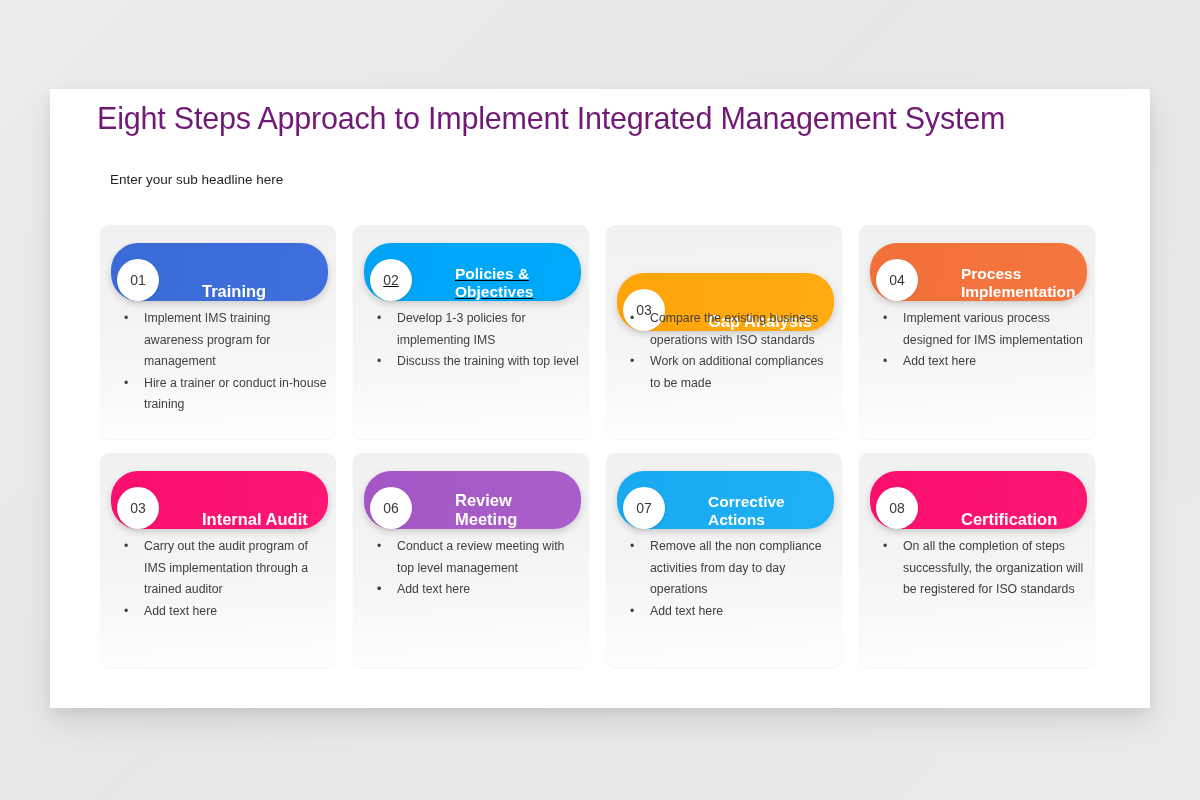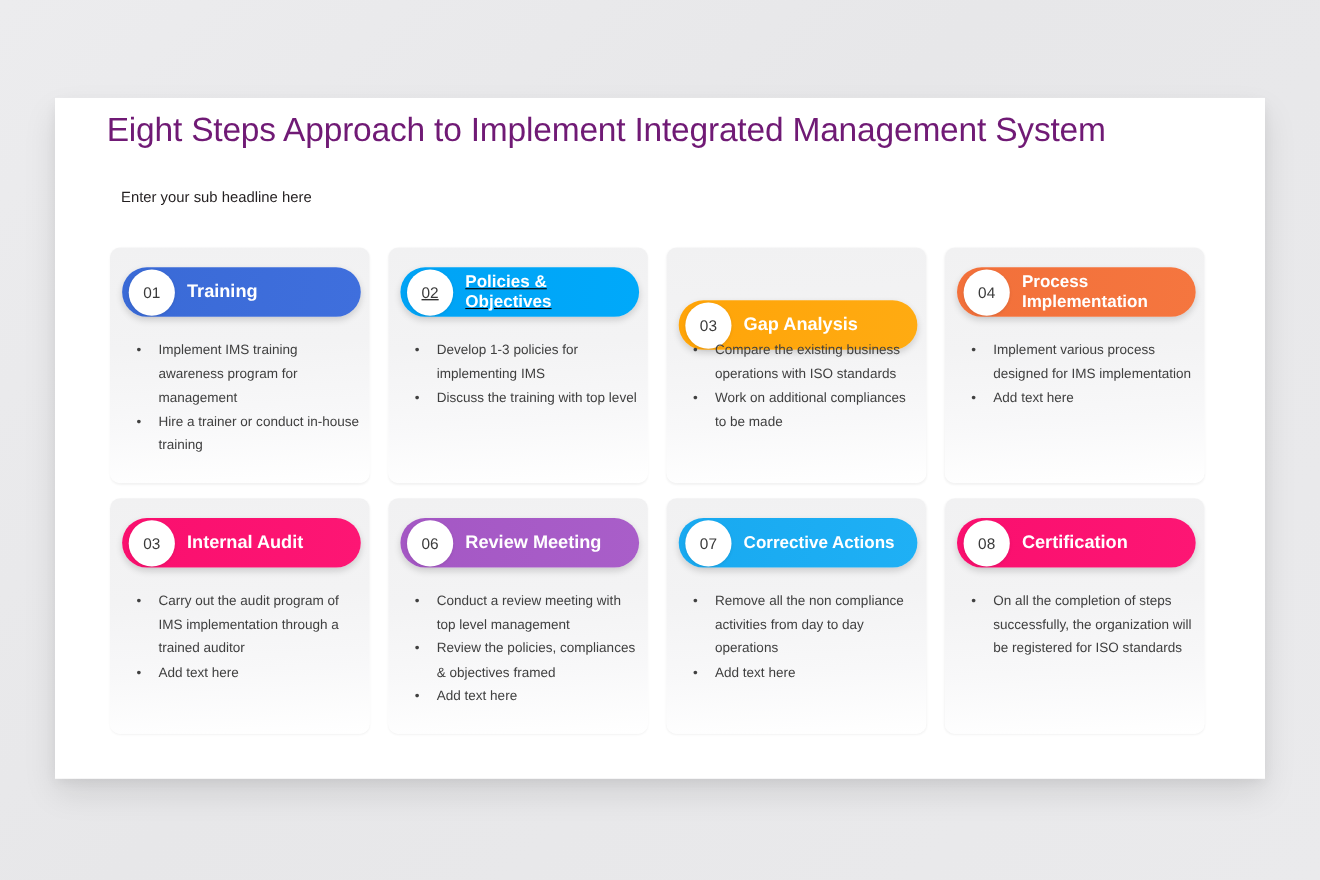--- a/index.html
+++ b/index.html
@@ -61,27 +61,28 @@
     position: relative;
     border-radius: 9px;
     background: linear-gradient(177deg, #f1f1f2 0%, #f3f3f4 42%, #f8f8f9 72%, #ffffff 100%);
     box-shadow: 0 1px 2px rgba(0,0,0,0.05);
   }
   .pill {
     position: absolute;
     left: 11px;
     top: 18px;
     width: 217px;
-    height: 45px;
+    height: 58px;
     border-radius: 27px;
     display: flex;
-    align-items: center;
+    align-items: flex-end;
     box-sizing: border-box;
     padding-left: 6px;
     box-shadow: 0 3px 7px rgba(0,0,0,0.16);
+    gap: 32px;
   }
   .pill-num {
     flex: 0 0 auto;
     width: 42px;
     height: 42px;
     border-radius: 50%;
     background: #ffffff;
     display: flex;
     align-items: center;
     justify-content: center;
@@ -189,21 +190,21 @@
             <li class="bullet"><span class="dot">•</span><span>Add text here</span></li>
           </ul>
         </div>
         <div class="card">
           <div class="pill" style="background: linear-gradient(100deg, rgb(164, 87, 196) 0%, rgb(169, 94, 201) 100%);">
             <div class="pill-num">06</div>
             <div class="pill-title">Review Meeting</div>
           </div>
           <ul class="bullets">
             <li class="bullet"><span class="dot">•</span><span>Conduct a review meeting with top level management</span></li>
-            <li class="bullet"><span class="dot">•</span><span>Review the policies, compliances &amp; objectives framed</span></li>
+            <li class="bullet"><span class="dot">•</span></li>
             <li class="bullet"><span class="dot">•</span><span>Add text here</span></li>
           </ul>
         </div>
         <div class="card">
           <div class="pill" style="background: linear-gradient(100deg, rgb(24, 169, 240) 0%, rgb(31, 176, 245) 100%);">
             <div class="pill-num">07</div>
             <div class="pill-title two-line">Corrective Actions</div>
           </div>
           <ul class="bullets">
             <li class="bullet"><span class="dot">•</span><span>Remove all the non compliance activities from day to day operations</span></li>

